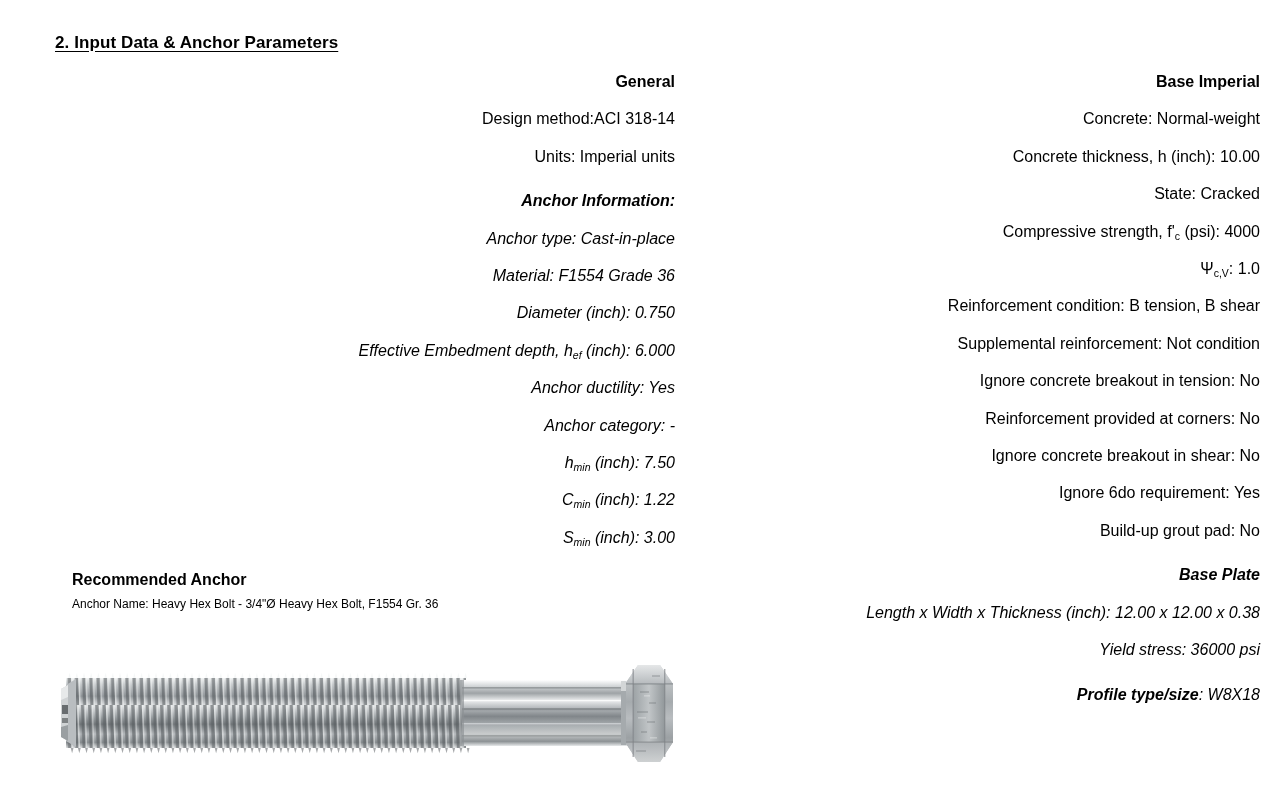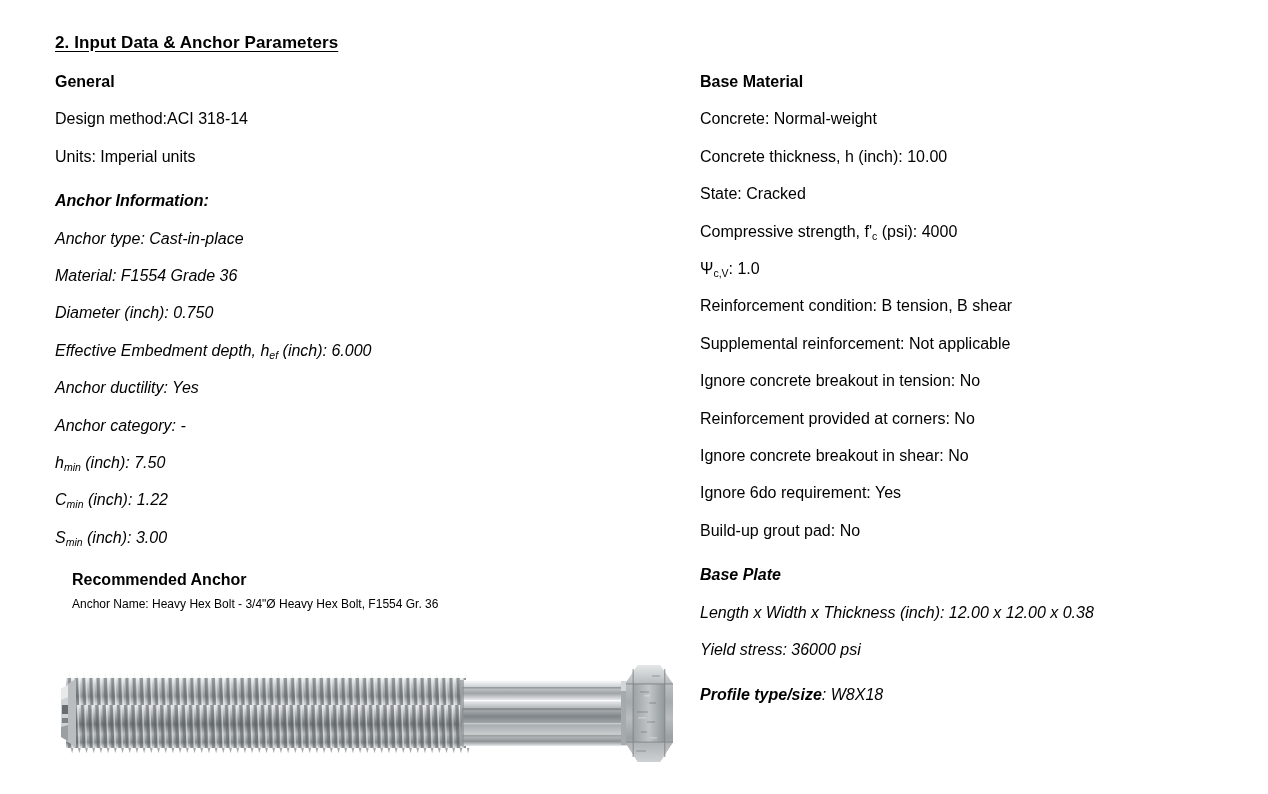--- a/index.html
+++ b/index.html
@@ -44,21 +44,21 @@
     top: 70px;
     width: 620px;
   }
   .col-right {
     position: absolute;
     left: 700px;
     top: 70px;
     width: 560px;
   }
 
-  .block { margin: 0 0 0 0; }
+  .block { margin: 0 0 0 0; text-align: right; }
   .block + .block { margin-top: 20px; font-style: italic; }
 
   .block-title {
     font-size: 16px;
     font-weight: bold;
     line-height: 24.4px;
     white-space: nowrap;
   }
   .line {
     font-size: 16px;
@@ -150,42 +150,42 @@
       <div class="line">
         <span>S</span><sub>min</sub><span> (inch): 3.00</span>
       </div>
     </div>
 
   </div>
 
   <div class="col-right">
 
     <div class="block">
-      <div class="block-title">Base Material</div>
+      <div class="block-title">Base Imperial</div>
 
       <div class="line">
         <span>Concrete: Normal-weight</span>
       </div>
       <div class="line">
         <span>Concrete thickness, h (inch): 10.00</span>
       </div>
       <div class="line">
         <span>State: Cracked</span>
       </div>
       <div class="line">
         <span>Compressive strength, f'</span><sub>c</sub><span> (psi): 4000</span>
       </div>
       <div class="line">
         <span>Ψ</span><sub>c,V</sub><span>: 1.0</span>
       </div>
       <div class="line">
         <span>Reinforcement condition: B tension, B shear</span>
       </div>
       <div class="line">
-        <span>Supplemental reinforcement: Not applicable</span>
+        <span>Supplemental reinforcement: Not condition</span>
       </div>
       <div class="line">
         <span>Ignore concrete breakout in tension: No</span>
       </div>
       <div class="line">
         <span>Reinforcement provided at corners: No</span>
       </div>
       <div class="line">
         <span>Ignore concrete breakout in shear: No</span>
       </div>

